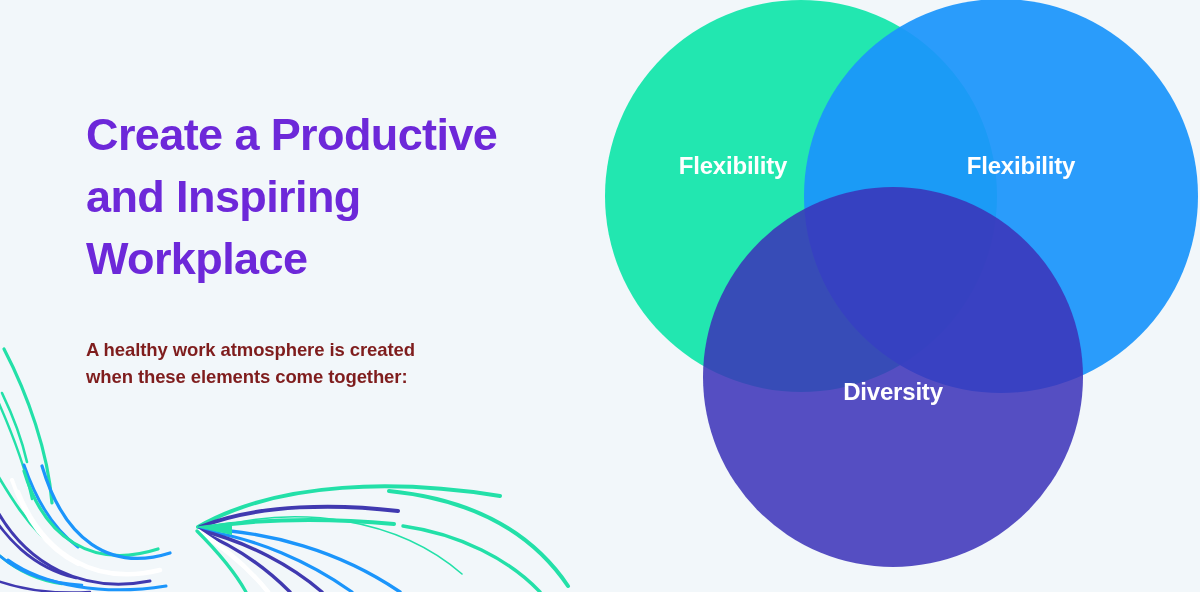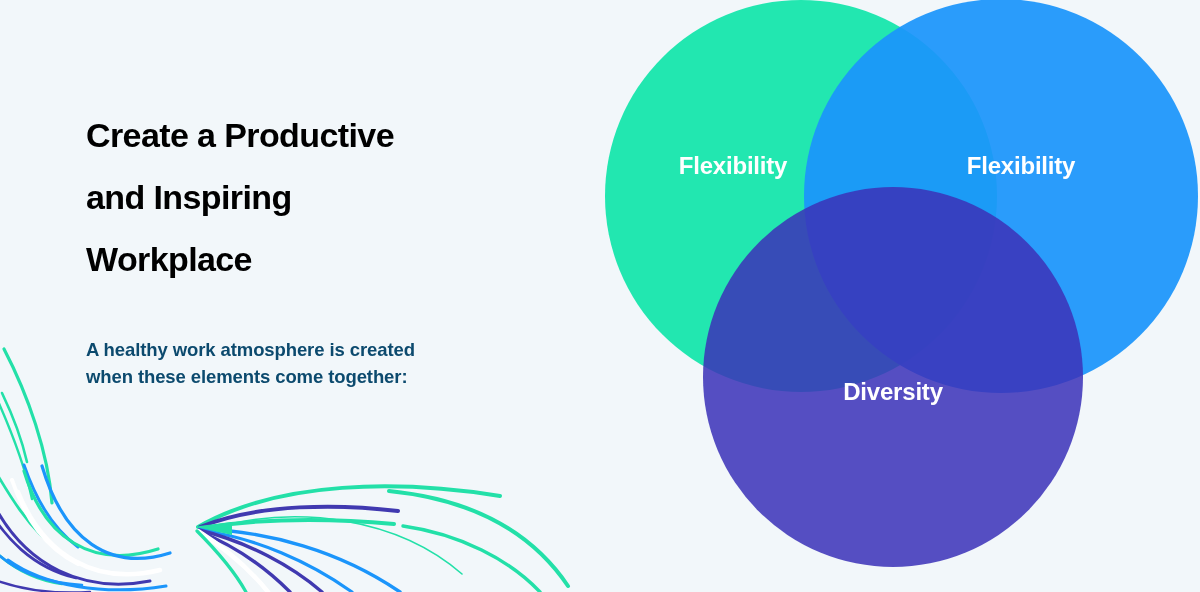--- a/index.html
+++ b/index.html
@@ -35,36 +35,36 @@
   
   #text-block {
     position: absolute;
     left: 86px;
     top: 104px;
     width: 470px;
     z-index: 5;
   }
 
   #page-title {
-    font-size: 34px;
+    font-size: 45px;
     line-height: 62px;
     font-weight: bold;
-    color: #000000;
+    color: #6d28d9;
     letter-spacing: -0.6px;
     margin: 0;
     white-space: pre-line;
   }
 
   #page-subtitle {
     margin: 0;
     margin-top: 46px;
     font-size: 18.5px;
     line-height: 27px;
     font-weight: bold;
-    color: #0c4a6e;
+    color: #7f1d1d;
     letter-spacing: -0.1px;
     white-space: pre-line;
   }
 
   
   #venn {
     position: absolute;
     left: 588px;
     top: 0px;
     width: 640px;

